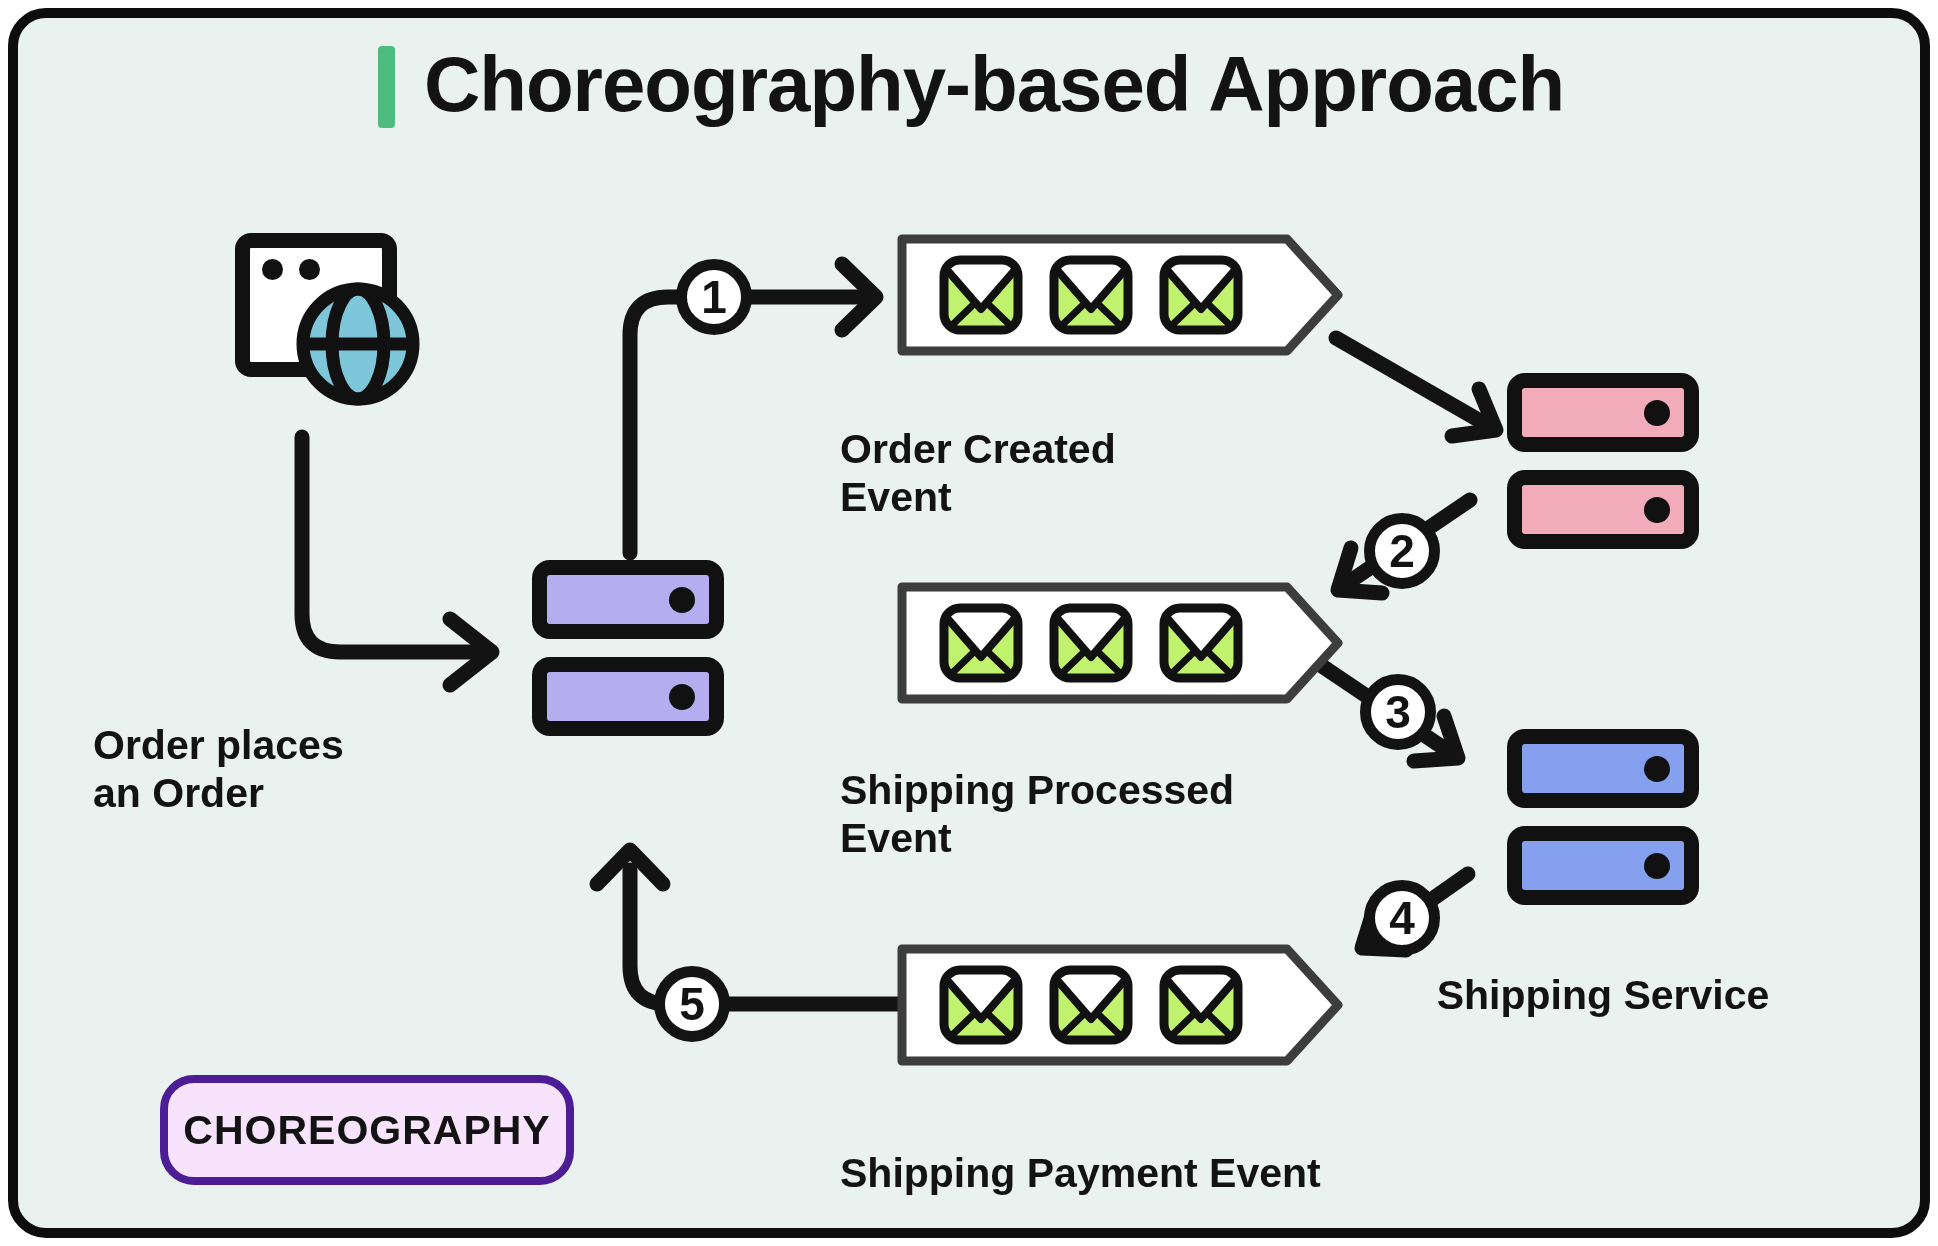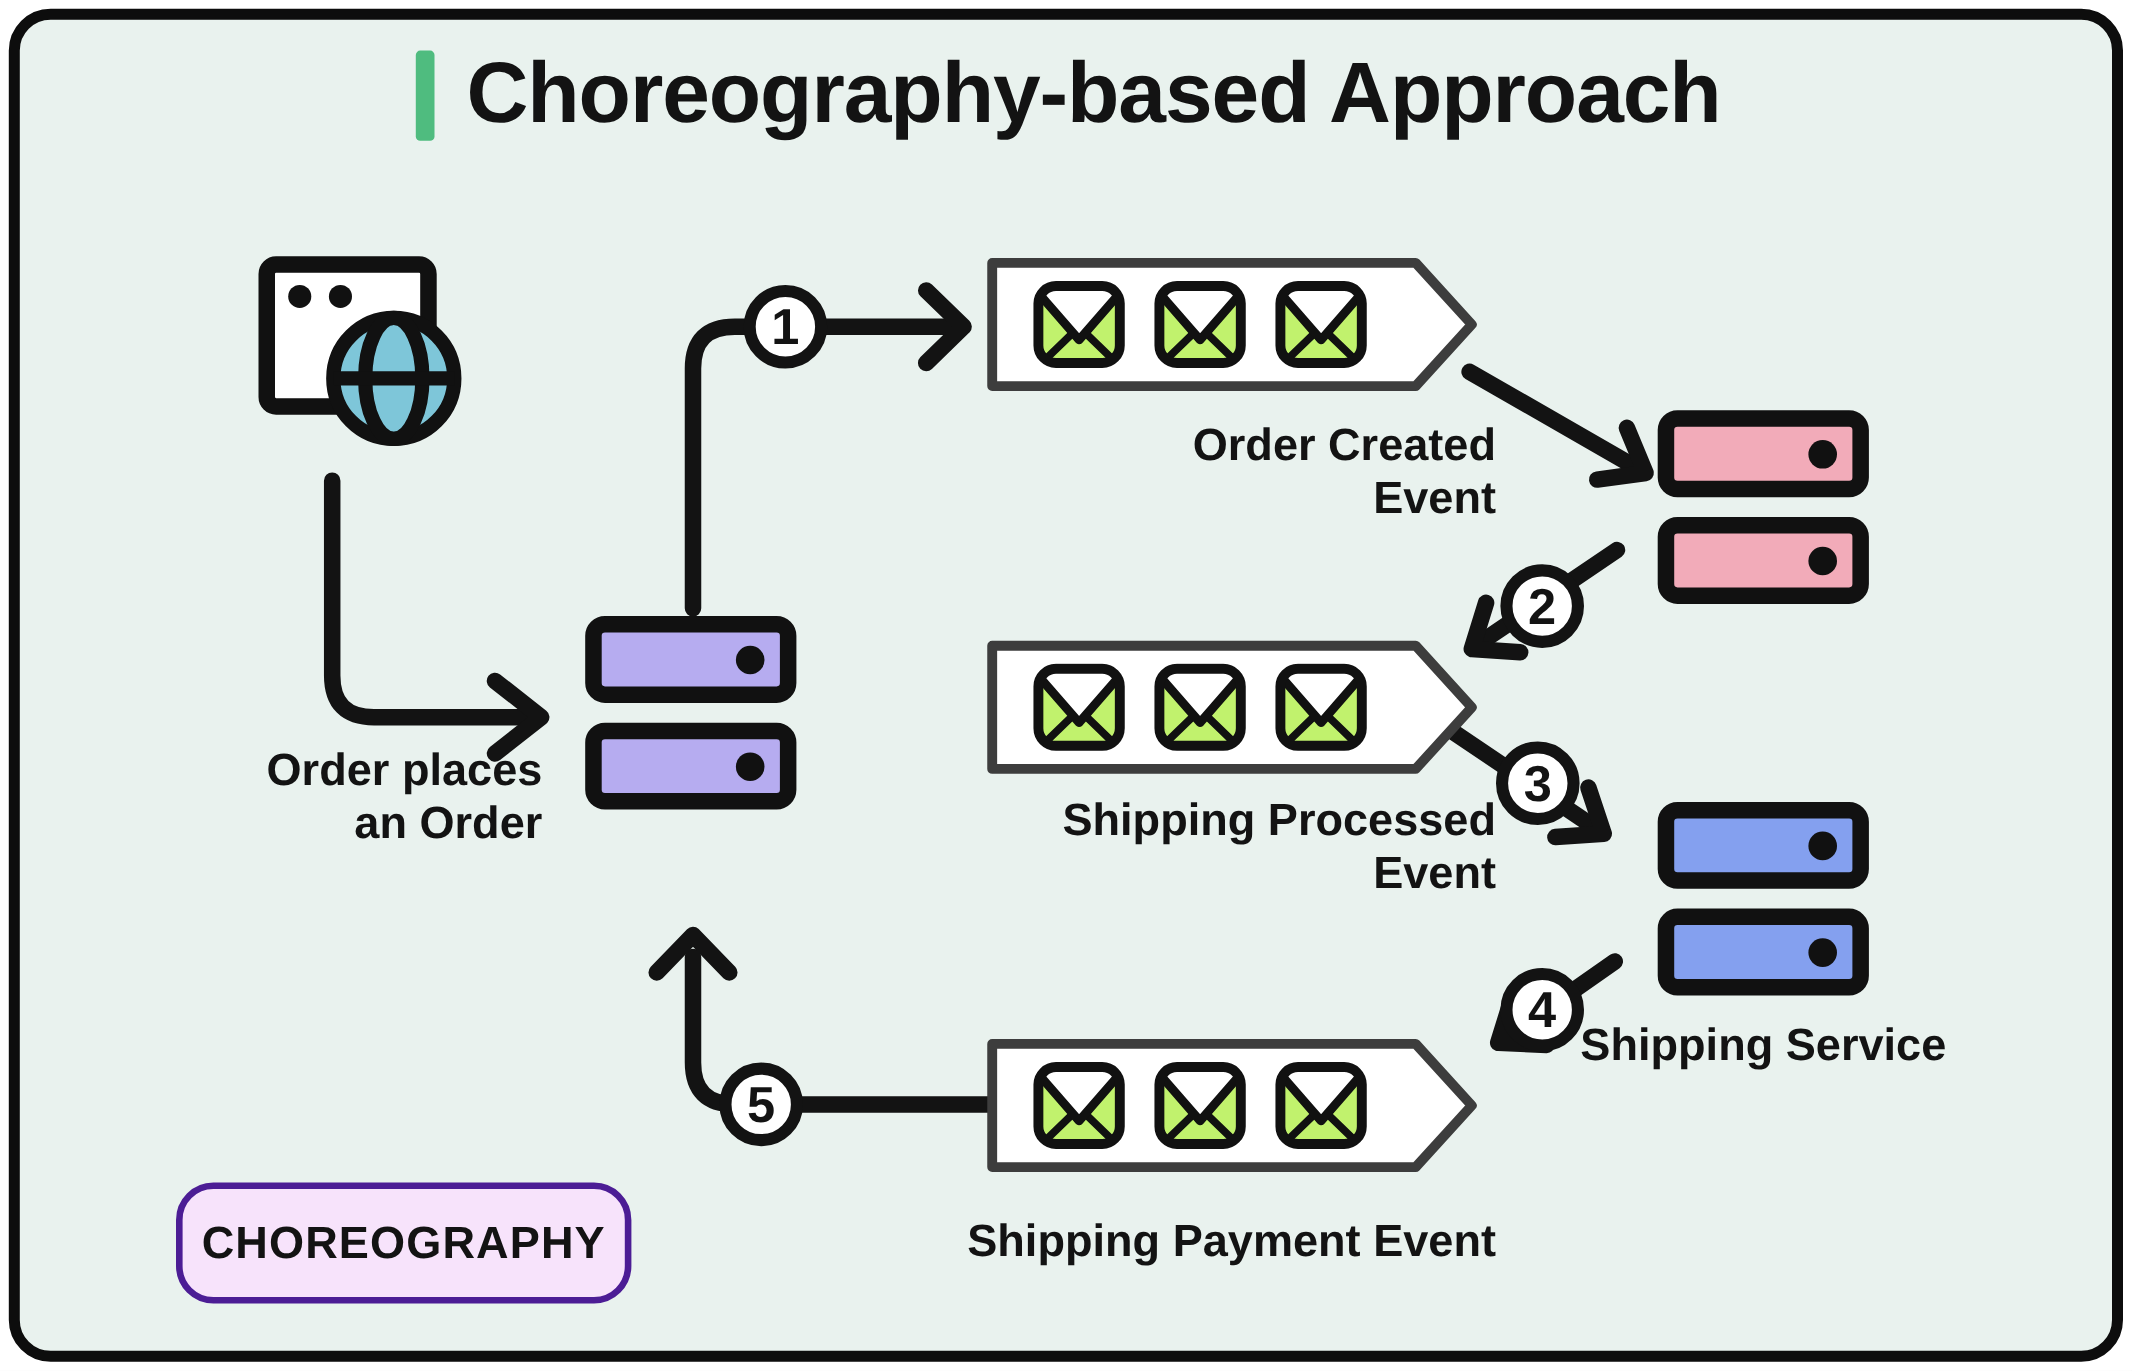--- a/index.html
+++ b/index.html
@@ -11,21 +11,21 @@
     position:absolute;left:8px;top:8px;width:1922px;height:1230px;
     box-sizing:border-box;border:10px solid #0d0d0d;border-radius:38px;background:#e9f2ee;
   }
   
   .title-bar{position:absolute;left:378px;top:46px;width:17px;height:82px;background:#4fbc7f;border-radius:4px;}
   .page-title{
     position:absolute;left:424px;top:36px;height:96px;line-height:96px;
     font-size:78px;font-weight:800;letter-spacing:-1px;color:#131313;white-space:nowrap;
   }
   
-  .lbl{position:absolute;font-size:41px;font-weight:700;line-height:48px;text-align:right;color:#131313;white-space:nowrap;}
+  .lbl{position:absolute;font-size:41px;font-weight:700;line-height:48px;text-align:left;color:#131313;white-space:nowrap;margin-top:45px;}
   
   .bwindow{
     position:absolute;left:235px;top:233px;width:162px;height:144px;box-sizing:border-box;
     background:#ffffff;border:15px solid #111;border-radius:16px;
   }
   .bdot{position:absolute;width:21px;height:21px;border-radius:50%;background:#111;top:11px;}
   .bdot.d1{left:12px;} .bdot.d2{left:49px;}
   .globe{position:absolute;left:294px;top:280px;width:128px;height:128px;}
   
   .service{position:absolute;width:192px;}
@@ -45,21 +45,21 @@
   .env.e1{left:44px;} .env.e2{left:154px;} .env.e3{left:264px;}
   
   .step{
     position:absolute;width:76px;height:76px;box-sizing:border-box;border:11px solid #131313;
     border-radius:50%;background:#ffffff;display:flex;align-items:center;justify-content:center;
     font-size:46px;font-weight:800;color:#131313;
   }
   
   .choreo-badge{
     position:absolute;left:160px;top:1075px;width:414px;height:110px;box-sizing:border-box;
-    background:#f7e3fb;border:6px solid #4c1d95;border-radius:34px;
+    background:#f7e3fb;border:8px solid #4c1d95;border-radius:34px;
     display:flex;align-items:center;justify-content:center;
     font-size:41px;font-weight:800;letter-spacing:1px;color:#131313;
   }
   
   .arrows{position:absolute;left:0;top:0;}
   .arrows path,.arrows polyline{fill:none;stroke:#131313;stroke-width:15;stroke-linecap:round;stroke-linejoin:round;}
 </style>
 </head>
 <body>
 

